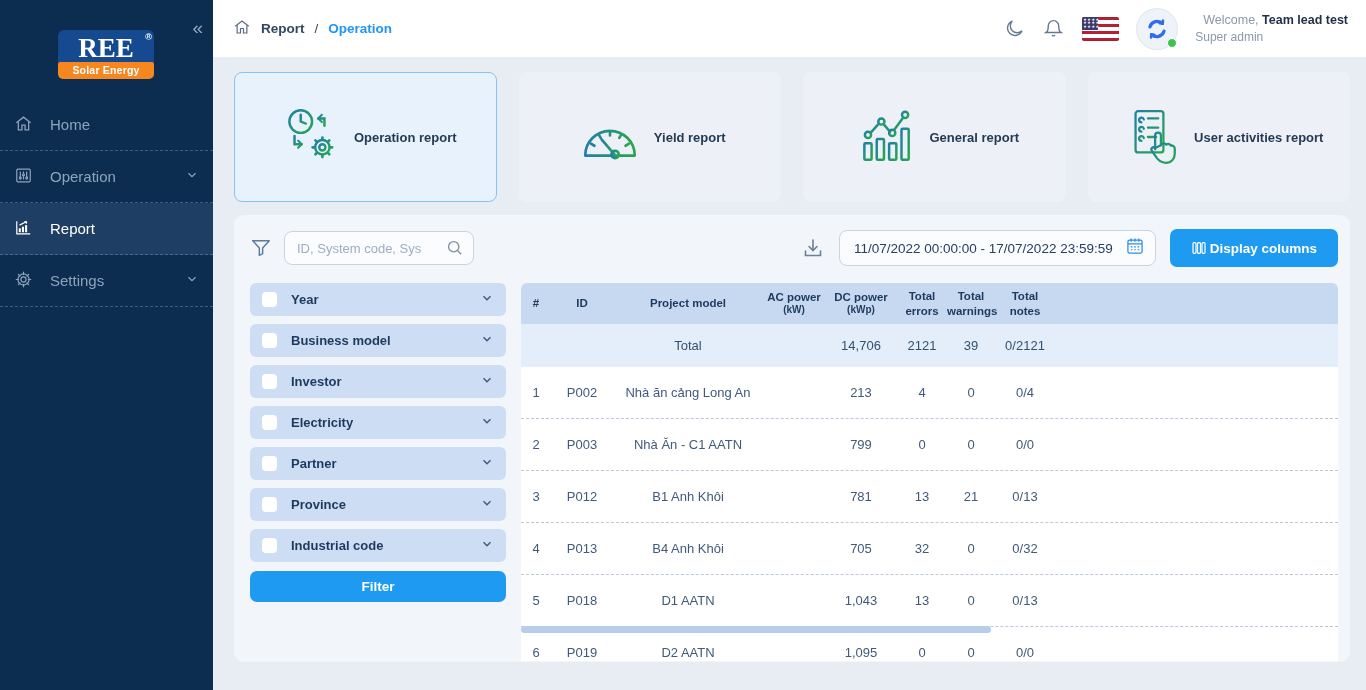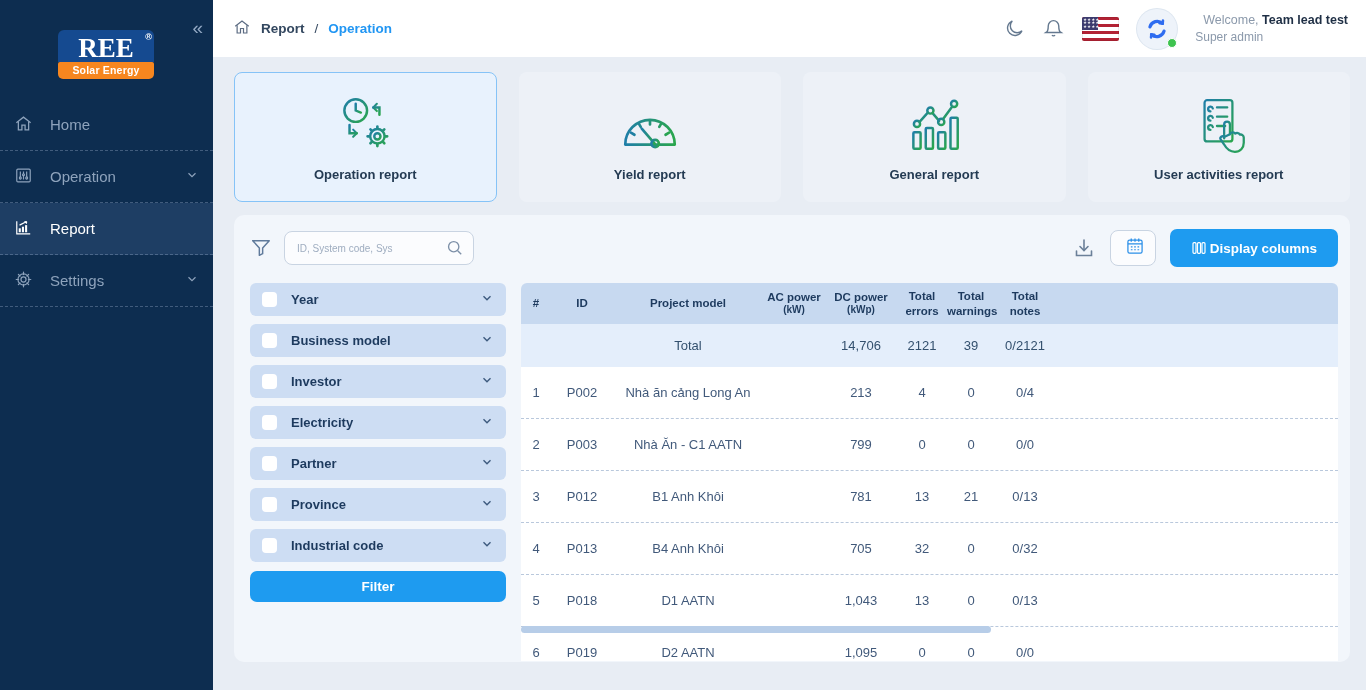--- a/index.html
+++ b/index.html
@@ -64,37 +64,37 @@
     background:#3ec34f; border:1.5px solid #fff; border-radius:50%; }
   .welcome { font-size:12.5px; line-height:1.45; }
   .welcome .w-prefix { color:#8b99ab;margin-left:8px; }
   .welcome .w-name { color:#1f2f45; font-weight:bold; }
   .welcome .w-role { color:#8b99ab; font-size:12px; }
   
   .content { position:absolute; left:213px; top:57px; width:1153px; height:633px; padding:15px 16px 0 21px; }
   .cards-row { display:flex; gap:22px; }
   .report-card {
     width:264px; height:130px; background:#edf1f7; border-radius:8px;
-    border:1px solid transparent; display:flex; flex-direction:column;
+    border:1px solid transparent; display:flex; flex-direction:row;
     align-items:center; justify-content:center; gap:8px; cursor:pointer;
   }
   .report-card.selected { background:#e8f2fd; border:1px solid #85c3f7; }
   .report-card .card-icon svg { width:72px; height:66px; display:block; }
   .card-label { font-size:13px; font-weight:bold; color:#243b53; }
   
   .main-panel {
     margin-top:13px; background:#f2f6fb; border-radius:10px; height:447px;
     padding:14px 12px 0 16px; position:relative;
   }
   .toolbar { display:flex; align-items:center; }
   .funnel svg { width:22px; height:22px; stroke:#5f7halve; stroke:#5f7a9b; display:block; cursor:pointer; }
   .search-box { position:relative; margin-left:12px; }
   .search-box input {
     width:190px; height:34px; border:1px solid #c9d4e2; border-radius:8px;
-    background:#fbfcfe; padding:0 36px 0 12px; font-size:10px; color:#2c4665;
+    background:#fbfcfe; padding:0 36px 0 12px; font-size:13px; color:#2c4665;
     font-family:inherit; outline:none;
   }
   .search-box input::placeholder { color:#9fadc0; }
   .search-icon { position:absolute; right:10px; top:7px; }
   .search-icon svg { width:19px; height:19px; stroke:#7d90a8; }
   .toolbar-right { margin-left:auto; display:flex; align-items:center; gap:14px; }
   .download svg { width:24px; height:24px; stroke:#6b8099; display:block; cursor:pointer; }
   .date-range {
     display:flex; align-items:center; height:36px; border:1px solid #c9d4e2;
     border-radius:8px; background:#fbfcfe; padding:0 10px 0 14px; gap:12px; cursor:pointer;
@@ -365,20 +365,21 @@
       </div>
       <div class="toolbar-right">
         <span class="download">
           <svg viewBox="0 0 24 24" fill="none" stroke-width="1.6" stroke-linecap="round">
               <path d="M12 4v10"></path>
               <path d="M8 10.5l4 4 4-4"></path>
               <path d="M4.5 15v4.5h15V15"></path>
             </svg>
         </span>
         <div class="date-range">
+          <span class="date-text">11/07/2022 00:00:00 - 17/07/2022 23:59:59</span>
           <span>
             <svg viewBox="0 0 24 24" fill="none" stroke-width="1.5">
                 <rect x="3.5" y="5" width="17" height="15.5" rx="2"></rect>
                 <path d="M7.5 3v4M12 3v4M16.5 3v4M3.5 9.5h17"></path>
                 <path d="M7 13h2M11 13h2M15 13h2M7 16.5h2M11 16.5h2M15 16.5h2" stroke-width="1.3"></path>
               </svg>
           </span>
         </div>
         <button class="display-cols">
           <svg viewBox="0 0 24 24" fill="none" stroke-width="1.8">

